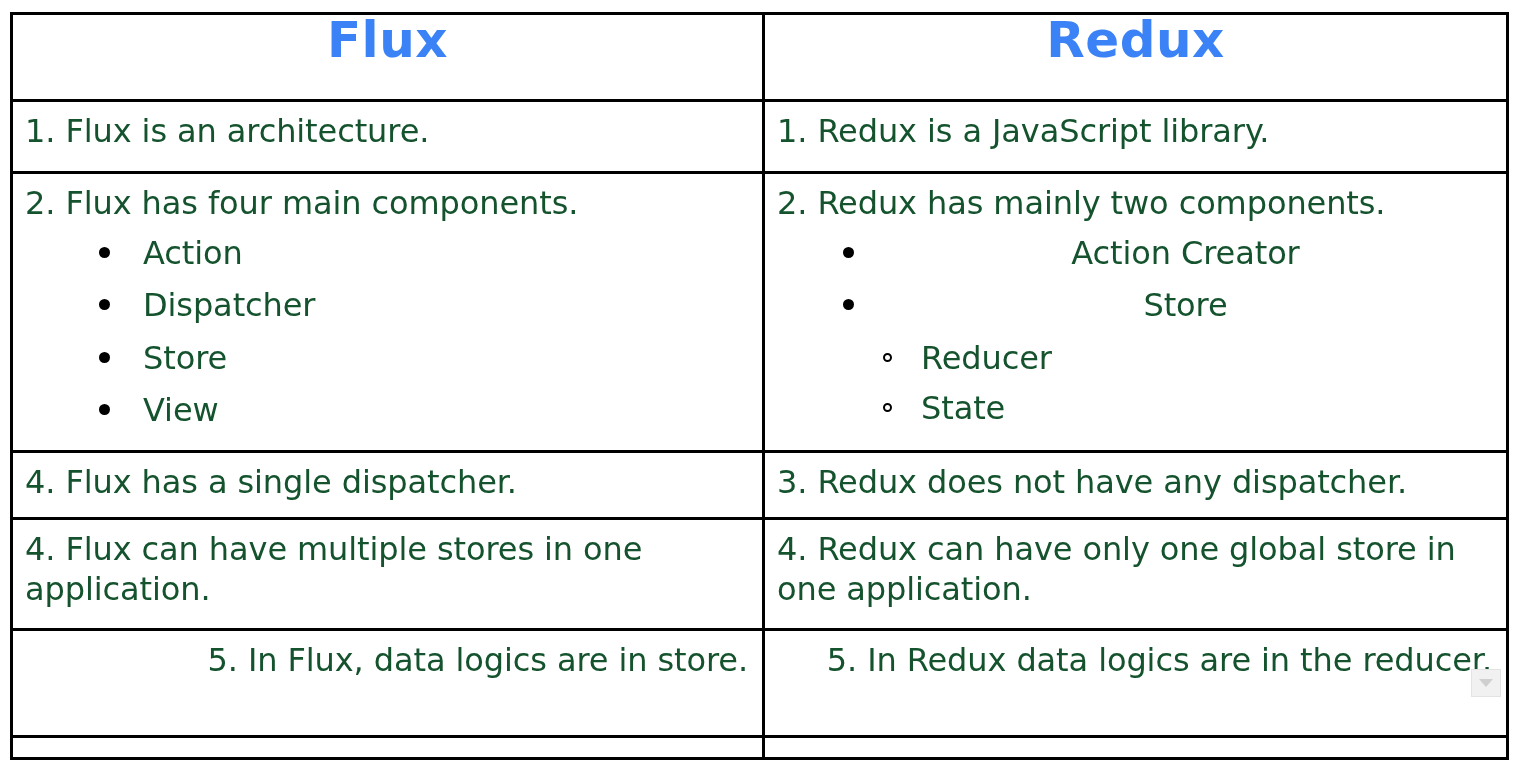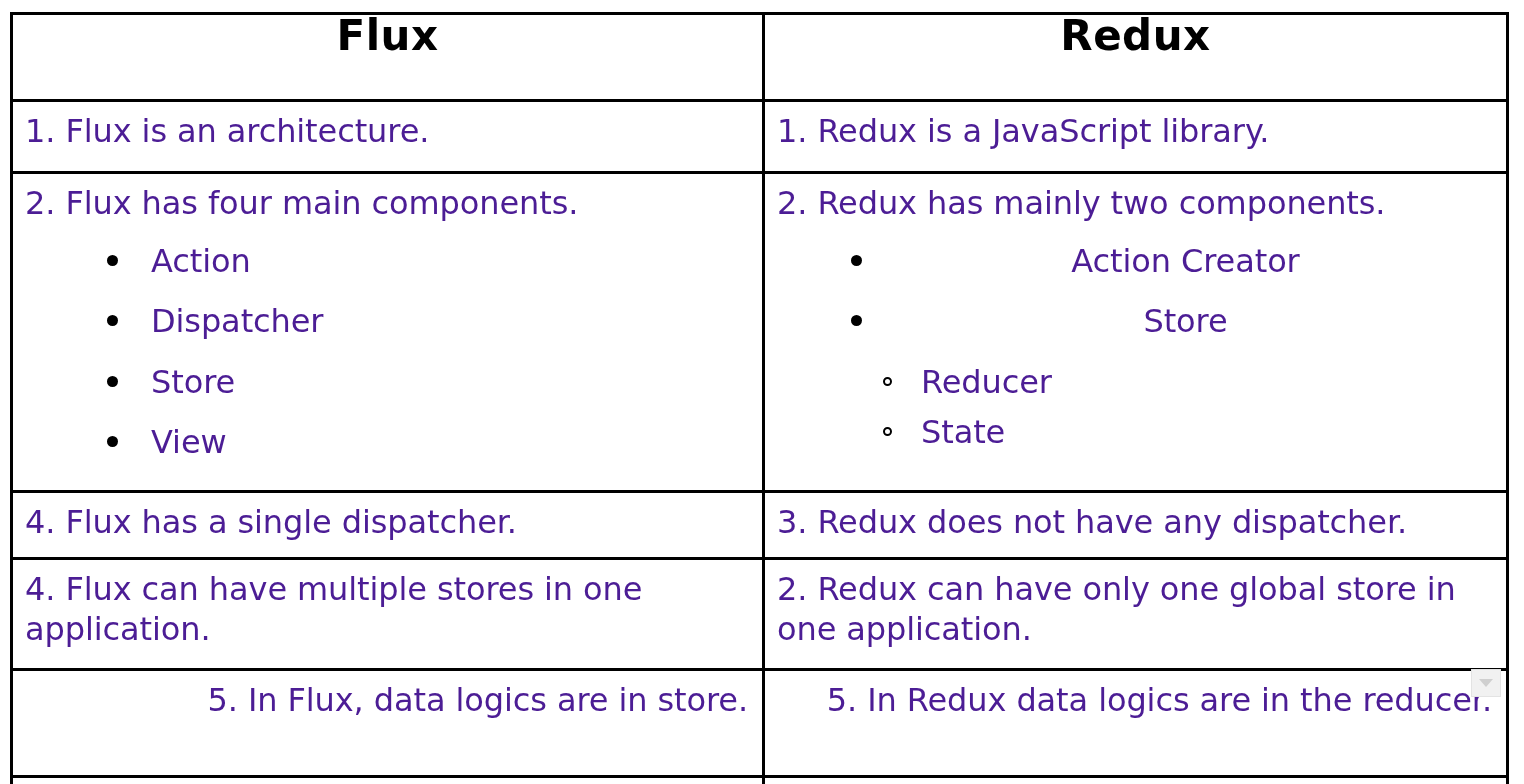--- a/index.html
+++ b/index.html
@@ -45,33 +45,33 @@
   }
 
   
   .hdr-cell {
     background: #b3a6d8;
     height: 84px;
     text-align: center;
     vertical-align: middle;
   }
   .hdr-text {
-    font-size: 42px;
+    font-size: 50px;
     font-weight: bold;
-    color: #000000;
+    color: #3b82f6;
     letter-spacing: 0.5px;
     line-height: 1;
   }
 
   
   .cell-inner {
     padding: 9px 14px 10px 12px;
     font-size: 32px;
     line-height: 1.26;
-    color: #4c1d95;
+    color: #14532d;
     letter-spacing: -0.1px;
   }
 
   .row-h1  { height: 72px; }
   .row-h2  { height: 258px; }
   .row-h3  { height: 67px; }
   .row-h4  { height: 111px; }
   .row-h5  { height: 107px; text-align: right; }
   .row-h6  { height: 6px; }
 
@@ -81,21 +81,21 @@
 
   
   ul.blist {
     list-style: none;
     margin: 1px 0 0 0;
     padding: 0;
   }
   ul.blist > li.bitem {
     position: relative;
     padding-left: 52px;
-    margin: 16px;
+    margin: 8px;
     line-height: 1.38;
     font-size: 32px;
   }
   ul.blist.indent-1 { padding-left: 58px; }
   ul.blist.indent-1r { padding-left: 50px; text-align: center; }
 
   li.bitem > .bullet-dot {
     position: absolute;
     left: 8px;
     top: 0.50em;
@@ -253,21 +253,21 @@
       </tr>
 
       <tr class="row-h4">
         <td>
           <div class="cell-inner">
             <div class="lead">4. Flux can have multiple stores in one application.</div>
           </div>
         </td>
         <td>
           <div class="cell-inner">
-            <div class="lead">2. Redux can have only one global store in one application.</div>
+            <div class="lead">4. Redux can have only one global store in one application.</div>
           </div>
         </td>
       </tr>
 
       <tr class="row-h5">
         <td>
           <div class="cell-inner">
             <div class="lead">5. In Flux, data logics are in store.</div>
           </div>
         </td>

